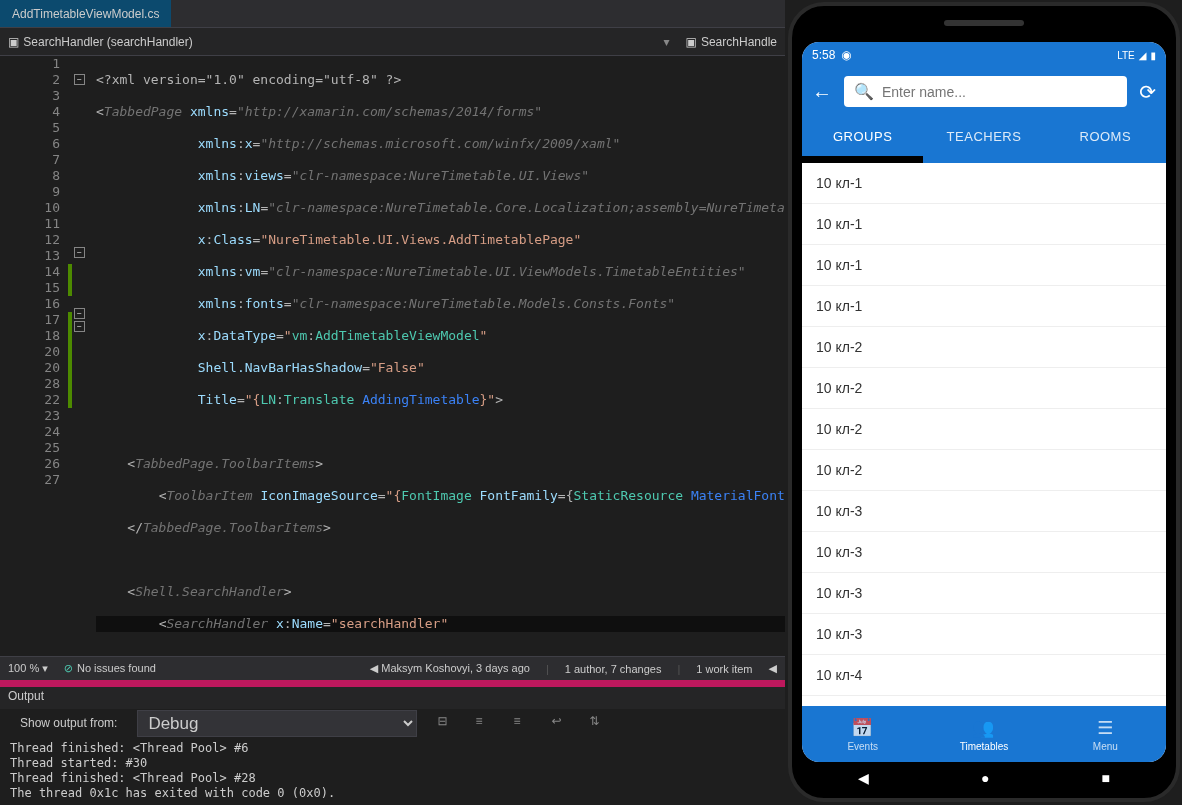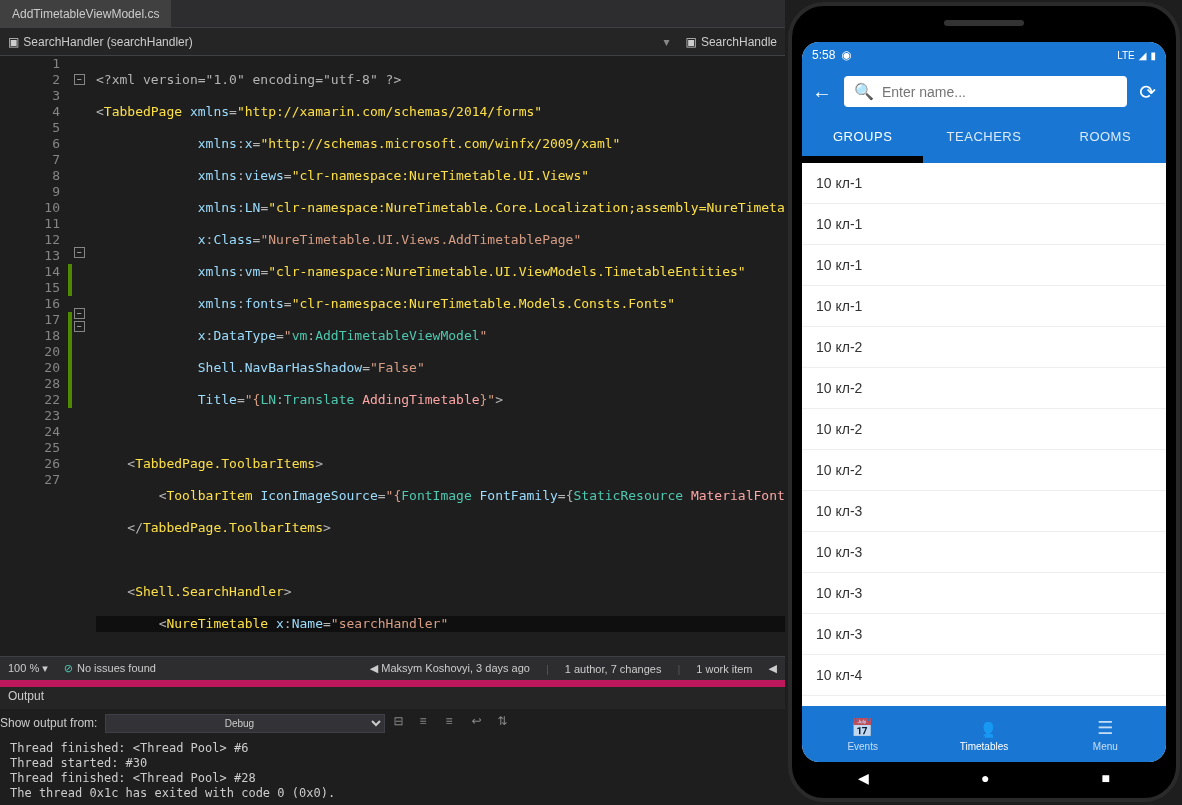--- a/index.html
+++ b/index.html
@@ -3,55 +3,55 @@
 <meta charset="utf-8">
 <style>
 * { box-sizing: border-box; margin: 0; padding: 0; }
 body { font-family: 'Segoe UI', Tahoma, sans-serif; background: #1e1e1e; color: #ccc; width: 1182px; height: 805px; overflow: hidden; position: relative; }
 
 
 .ide { width: 785px; height: 805px; background: #2d2d30; display: flex; flex-direction: column; }
 .tabs-bar { height: 28px; background: #2d2d30; display: flex; border-bottom: 1px solid #3f3f46; }
 .tab { padding: 4px 12px; font-size: 12px; color: #ccc; display: flex; align-items: center; gap: 6px; cursor: pointer; }
 .tab.active { background: #1e1e1e; border-top: 2px solid #007acc; }
-.tab.inactive { background: #404040; text-align: center; }
+.tab.inactive { background: #0c4a6e; text-align: center; }
 .tab-close { color: #ccc; font-size: 12px; margin-left: 4px; }
 
 .nav-bar { height: 28px; background: #252526; display: flex; align-items: center; border-bottom: 1px solid #3f3f46; }
 .nav-item { font-size: 12px; padding: 2px 8px; display: flex; align-items: center; gap: 4px; flex: 1; }
 
 .editor { flex: 1; background: #1e1e1e; display: flex; overflow: hidden; font-family: Consolas, monospace; font-size: 13px; line-height: 16px; }
 .gutter { width: 68px; background: #1e1e1e; text-align: right; padding-right: 8px; color: #858585; position: relative; }
 .gutter-line { height: 16px; }
 .fold-col { width: 18px; background: #1e1e1e; }
 .fold-icon { width: 11px; height: 11px; border: 1px solid #858585; font-size: 8px; line-height: 9px; text-align: center; color: #ccc; margin-top: 2px; margin-left: 2px; }
 .mod-bar { width: 4px; background: #1e1e1e; }
 .mod-green { background: #4d8a00; height: 16px; }
 .mod-none { height: 16px; }
 
 .code { flex: 1; padding-left: 6px; white-space: pre; overflow: hidden; }
 .code-line { height: 16px; }
 .code-line.hl { background: #0f0f0f; }
 
 
 .c-punc { color: #b4b4b4; }
-.c-tag { color: #fde047; }
+.c-tag { color: #737373; font-style: italic; }
 .c-attr { color: #9cdcfe; }
 .c-str { color: #d69d85; }
 .c-ns { color: #4ec9b0; }
-.c-bind { color: #fca5a5; }
+.c-bind { color: #3b82f6; }
 
 .status-bar { height: 24px; background: #2d2d30; display: flex; align-items: center; font-size: 11px; border-top: 1px solid #3f3f46; padding: 0 8px; gap: 16px; }
 .status-sep { color: #555; }
 .check-icon { color: #4ec9b0; margin-right: 4px; }
 
 .output-panel { background: #1e1e1e; border-top: 7px solid #be185d; }
 .output-header { height: 22px; background: #252526; padding: 2px 8px; font-size: 12px; }
-.output-toolbar { height: 28px; display: flex; align-items: center; padding: 0 0; gap: 8px; font-size: 12px; }
-.output-select { background: #333337; border: 1px solid #3f3f46; color: #ccc; font-size: 10px; padding: 2px 6px; width: 280px; text-align: center; }
+.output-toolbar { height: 28px; display: flex; align-items: center; padding: 0 20px; gap: 20px; font-size: 12px; }
+.output-select { background: #333337; border: 1px solid #3f3f46; color: #ccc; font-size: 17px; padding: 2px 6px; width: 280px; }
 .tbicon { width: 18px; height: 18px; color: #888; }
 .output-content { font-family: Consolas, monospace; font-size: 12px; padding: 4px 10px; color: #ccc; line-height: 15px; }
 
 
 .emulator { position: absolute; right: 2px; top: 2px; width: 392px; height: 800px; background: #000; border-radius: 36px; border: 4px solid #2a2a2a; overflow: hidden; }
 .em-screen { position: absolute; top: 36px; left: 10px; right: 10px; bottom: 36px; background: #fff; display: flex; flex-direction: column; overflow: hidden; border-radius: 17px; }
 .em-speaker { position: absolute; top: 14px; left: 50%; transform: translateX(-50%); width: 80px; height: 6px; background: #333; border-radius: 3px; }
 
 .em-status { height: 26px; background: #1976d2; color: #fff; display: flex; align-items: center; justify-content: space-between; padding: 0 10px; font-size: 12px; }
 .em-status-left { display: flex; align-items: center; gap: 6px; }
@@ -181,21 +181,21 @@
 <div class="code-line">             <span class="c-attr">xmlns</span><span class="c-punc">:</span><span class="c-attr">fonts</span><span class="c-punc">=</span><span class="c-tag">"clr-namespace:NureTimetable.Models.Consts.Fonts"</span></div>
 <div class="code-line">             <span class="c-attr">x</span><span class="c-punc">:</span><span class="c-attr">DataType</span><span class="c-punc">=</span><span class="c-str">"</span><span class="c-ns">vm</span><span class="c-punc">:</span><span class="c-ns">AddTimetableViewModel</span><span class="c-str">"</span></div>
 <div class="code-line">             <span class="c-attr">Shell.NavBarHasShadow</span><span class="c-punc">=</span><span class="c-str">"False"</span></div>
 <div class="code-line">             <span class="c-attr">Title</span><span class="c-punc">=</span><span class="c-str">"{</span><span class="c-ns">LN</span><span class="c-punc">:</span><span class="c-ns">Translate</span> <span class="c-bind">AddingTimetable</span><span class="c-str">}"</span><span class="c-punc">&gt;</span></div>
 <div class="code-line"></div>
 <div class="code-line">    <span class="c-punc">&lt;</span><span class="c-tag">TabbedPage.ToolbarItems</span><span class="c-punc">&gt;</span></div>
 <div class="code-line">        <span class="c-punc">&lt;</span><span class="c-tag">ToolbarItem</span> <span class="c-attr">IconImageSource</span><span class="c-punc">=</span><span class="c-str">"{</span><span class="c-ns">FontImage</span> <span class="c-attr">FontFamily</span><span class="c-punc">={</span><span class="c-ns">StaticResource</span> <span class="c-bind">MaterialFontFamily</span></div>
 <div class="code-line">    <span class="c-punc">&lt;/</span><span class="c-tag">TabbedPage.ToolbarItems</span><span class="c-punc">&gt;</span></div>
 <div class="code-line"></div>
 <div class="code-line">    <span class="c-punc">&lt;</span><span class="c-tag">Shell.SearchHandler</span><span class="c-punc">&gt;</span></div>
-<div class="code-line hl">        <span class="c-punc">&lt;</span><span class="c-tag">NureTimetable</span> <span class="c-attr">x</span><span class="c-punc">:</span><span class="c-attr">Name</span><span class="c-punc">=</span><span class="c-str">"searchHandler"</span></div>
+<div class="code-line hl">        <span class="c-punc">&lt;</span><span class="c-tag">SearchHandler</span> <span class="c-attr">x</span><span class="c-punc">:</span><span class="c-attr">Name</span><span class="c-punc">=</span><span class="c-str">"searchHandler"</span></div>
 
 
 
 
 
 
 
 
 
     </div>

